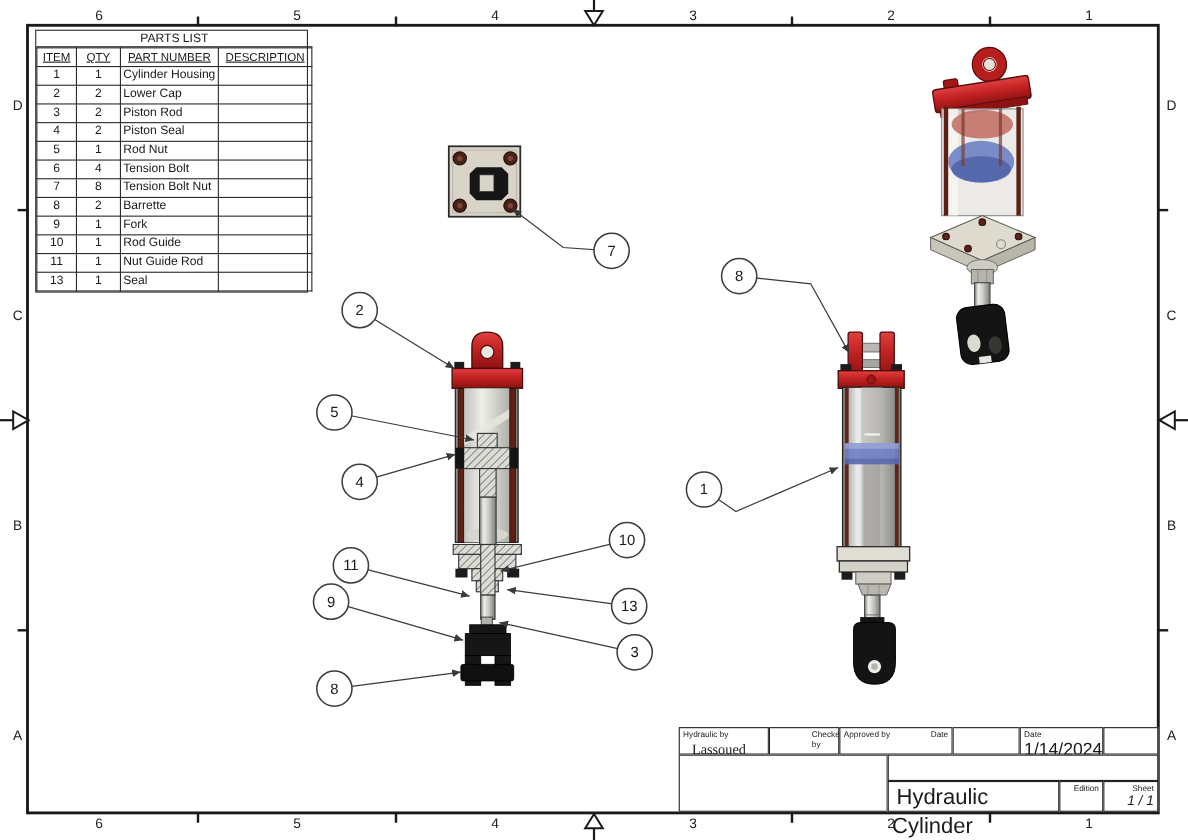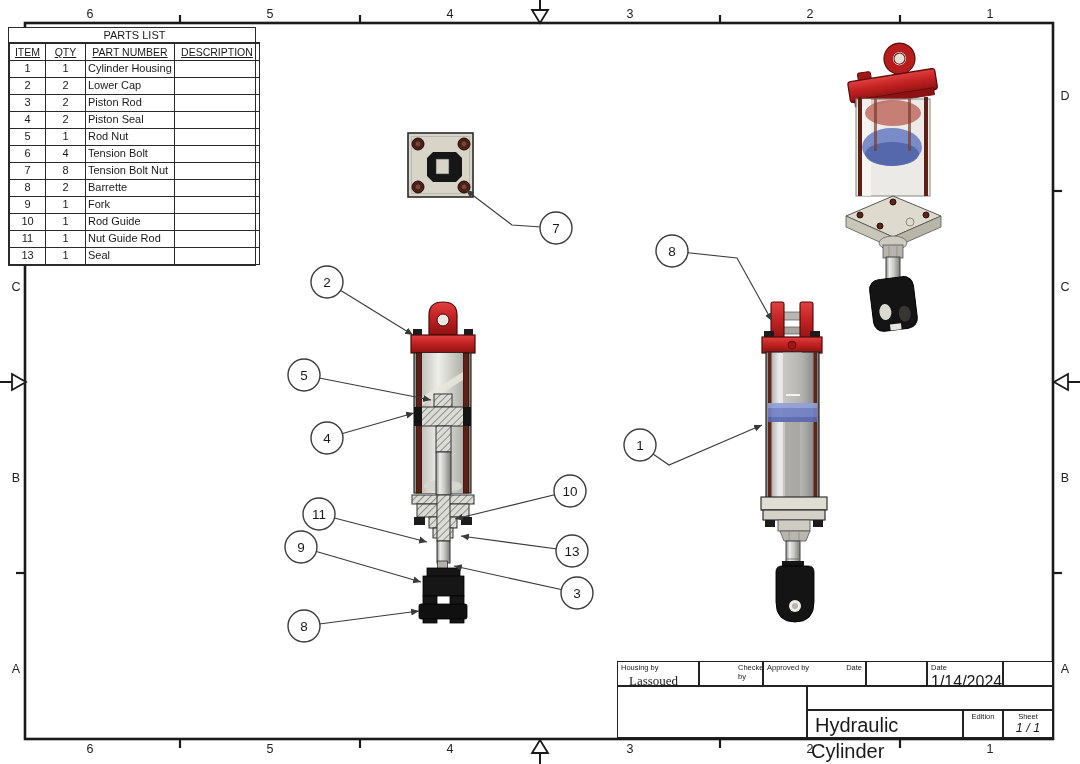--- a/index.html
+++ b/index.html
@@ -13,38 +13,38 @@
   .zone-strip.top{left:0;top:7px;width:1080px;height:16px;}
   .zone-strip.bottom{left:0;top:742px;width:1080px;height:16px;}
   .zone-strip.top .zone-label,.zone-strip.bottom .zone-label{flex:1;text-align:center;}
   .zone-col{position:absolute;display:flex;flex-direction:column;width:16px;top:0;height:764px;}
   .zone-col.left{left:8px;}
   .zone-col.right{left:1057px;}
   .zone-col .zone-label{flex:1;display:flex;align-items:center;justify-content:center;}
   .zone-label{font-size:12.5px;color:#222;}
 
   
-  .parts-list{position:absolute;left:8px;top:27px;width:246px;border:1.5px solid #2a2a2a;background:#fff;}
+  .parts-list{position:absolute;left:32px;top:27px;width:246px;border:1.5px solid #2a2a2a;background:#fff;}
   .parts-list table{border-collapse:collapse;width:100%;table-layout:fixed;}
   .parts-list caption{font-size:11px;height:14px;line-height:14px;border-bottom:1px solid #2a2a2a;}
   .parts-list th{font-size:10.5px;font-weight:normal;height:16px;border:1px solid #2a2a2a;padding:0;text-decoration:underline;}
   .parts-list td{font-size:11px;height:16px;line-height:15.5px;border:1px solid #2a2a2a;padding:0 2px;
                  overflow:hidden;word-wrap:break-word;}
   .parts-list td:nth-child(1),.parts-list td:nth-child(2){text-align:center;}
   .col-item{width:35px;} .col-qty{width:39px;text-align:center;} .col-pn{width:88px;} .col-desc{width:84px;margin-left:24px;}
 
   
   .tblock{position:absolute;left:617px;top:661px;width:436px;height:77px;font-size:7.5px;}
   .tb-cell{position:absolute;border:1px solid #222;box-sizing:border-box;background:#fff;padding:1px 3px;}
   .tb-label{font-size:7.5px;color:#222;display:block;}
   .tb-label.right{position:absolute;right:3px;top:1px;}
   .tb-value{font-size:16px;display:block;margin-top:1px;}
   .serif{font-family:"Liberation Serif",serif;font-size:13px;padding-left:8px;}
   .tb-title{font-size:20px;line-height:26px;padding-left:4px;}
-  .tb-center{text-align:center;}
+  .tb-center{text-align:right;}
   .tb-sheetval{font-size:12.5px;margin-top:0;font-style:italic;}
 </style>
 </head>
 <body>
 
 <div class="sheet">
 
 <svg class="drawing" width="1080" height="764" viewBox="0 0 1080 764">
   <defs>
     <pattern id="hatch" patternUnits="userSpaceOnUse" width="5" height="5" patternTransform="rotate(45)">
@@ -419,21 +419,21 @@
             <td>1</td>
             <td>Seal</td>
             <td></td>
           </tr>
         </tbody>
   </table>
 </div>
 
 <div class="tblock">
   <div class="tb-cell" style="left:0;top:0;width:82px;height:25px;">
-    <span class="tb-label">Housing by</span>
+    <span class="tb-label">Hydraulic by</span>
     <span class="tb-value serif">Lassoued Fares</span>
   </div>
   <div class="tb-cell" style="left:82px;top:0;width:64px;height:25px;padding-left:38px;">
     <span class="tb-label">Checked by</span>
   </div>
   <div class="tb-cell" style="left:146px;top:0;width:103px;height:25px;">
     <span class="tb-label">Approved by</span>
     <span class="tb-label right">Date</span>
   </div>
   <div class="tb-cell" style="left:249px;top:0;width:61px;height:25px;"></div>

